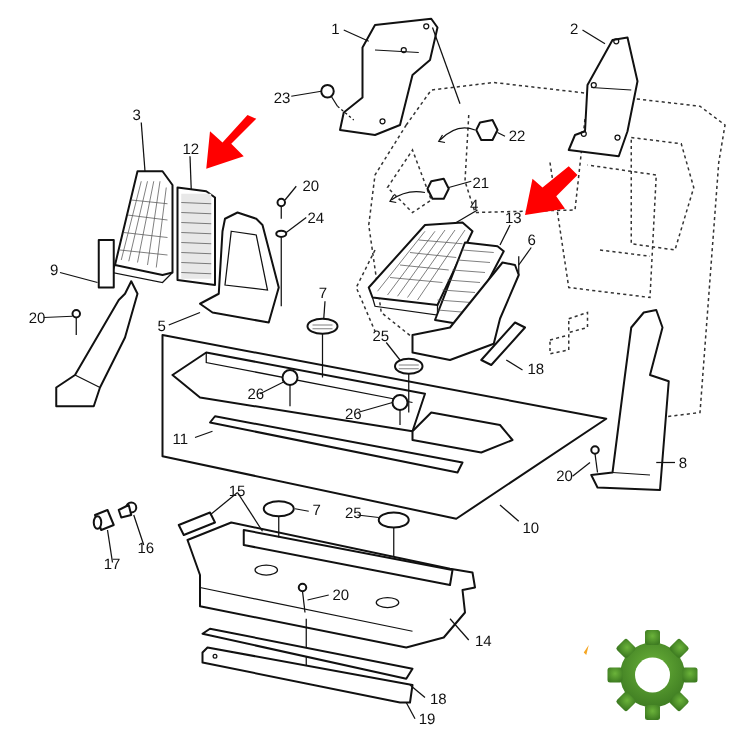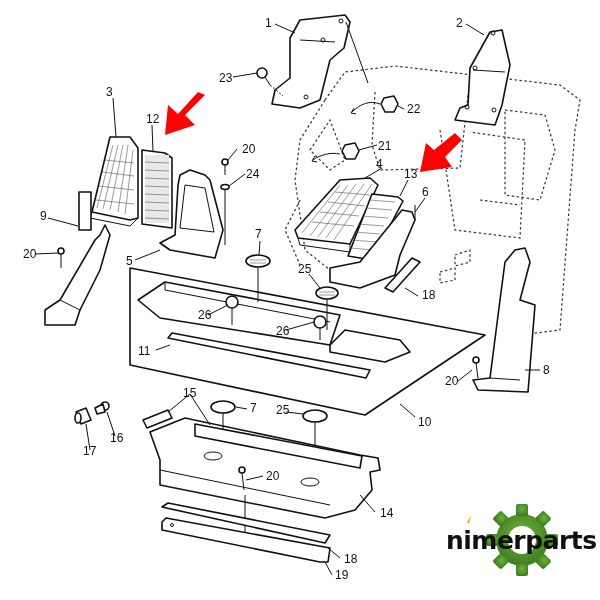--- a/index.html
+++ b/index.html
@@ -301,14 +301,13 @@
           <rect x="-6" y="-36" width="12" height="12" rx="2"></rect>
           <rect x="-6" y="24" width="12" height="12" rx="2"></rect>
           <rect x="-36" y="-6" width="12" height="12" rx="2"></rect>
           <rect x="24" y="-6" width="12" height="12" rx="2"></rect>
         </g>
       </g>
       <circle r="14" fill="#ffffff"></circle>
     </g>
     <path d="M27,22 L31,16 L29,24 Z" fill="#f5a623"></path>
   </svg>
-  <div id="logo-text">nimerparts</div>
 </div>
 
 </body></html>

